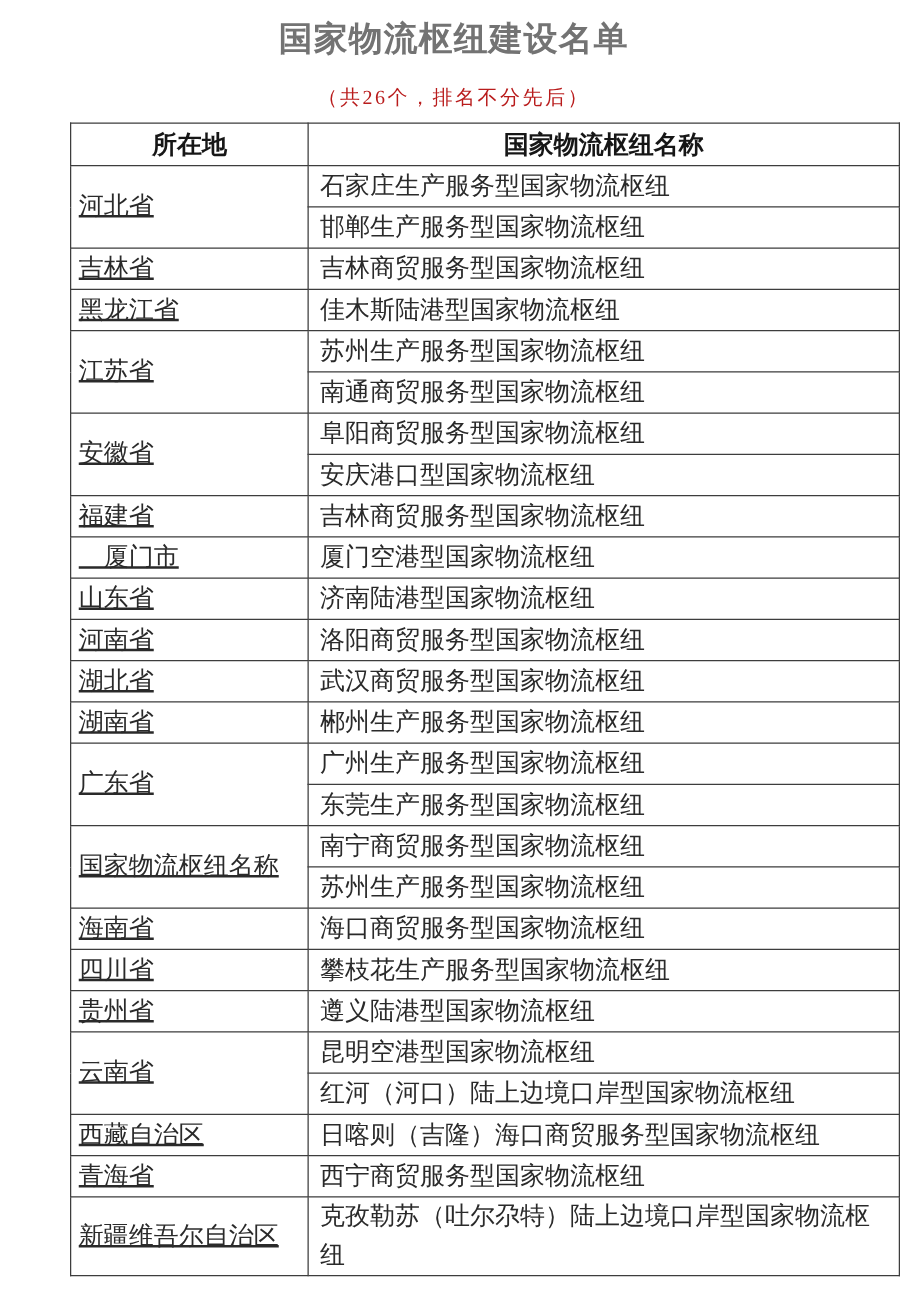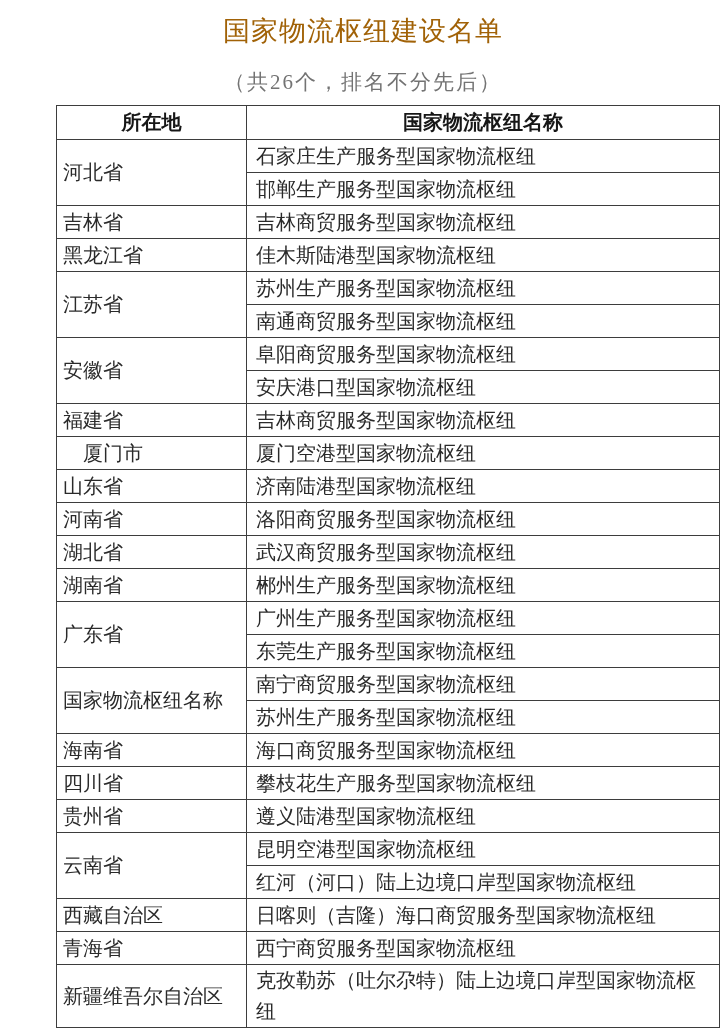--- a/index.html
+++ b/index.html
@@ -11,31 +11,31 @@
     width: 726px;
     height: 1032px;
     font-family: "Liberation Serif", serif;
     color: #262626;
     overflow: hidden;
   }
   .doc-title {
     margin: 13px 0 0 0;
     text-align: center;
     font-size: 27px;
-    font-weight: normal;
+    font-weight: bold;
     letter-spacing: 1px;
-    color: #a16207;
+    color: #737373;
     font-family: "Liberation Serif", serif;
   }
   .doc-subtitle {
     margin: 19px 0 0 0;
     text-align: center;
-    font-size: 21px;
+    font-size: 16px;
     letter-spacing: 2px;
-    color: #737373;
+    color: #b91c1c;
   }
   table.hub-table {
     border-collapse: collapse;
     table-layout: fixed;
     width: 663px;
     margin: 9px 0 0 56px;
   }
   .hub-table col.c-loc { width: 190px; }
   .hub-table col.c-hub { width: 473px; }
   .hub-table th,
@@ -53,21 +53,21 @@
     color: #161616;
     padding: 0;
   }
   .hub-table tr { height: 33px; }
   .hub-table td {
     font-size: 20px;
     line-height: 31px;
     padding: 0;
     color: #2a2a2a;
   }
-  td.loc-cell  { padding-left: 6px;  padding-right: 16px; }
+  td.loc-cell  { padding-left: 6px;  padding-right: 16px; text-decoration: underline; }
   td.hub-cell  { padding-left: 9px;  padding-right: 6px; }
 </style>
 </head>
 <body>
 
 <h1 class="doc-title">国家物流枢纽建设名单</h1>
 <p class="doc-subtitle">（共26个，排名不分先后）</p>
 
 <table class="hub-table">
   <colgroup>

